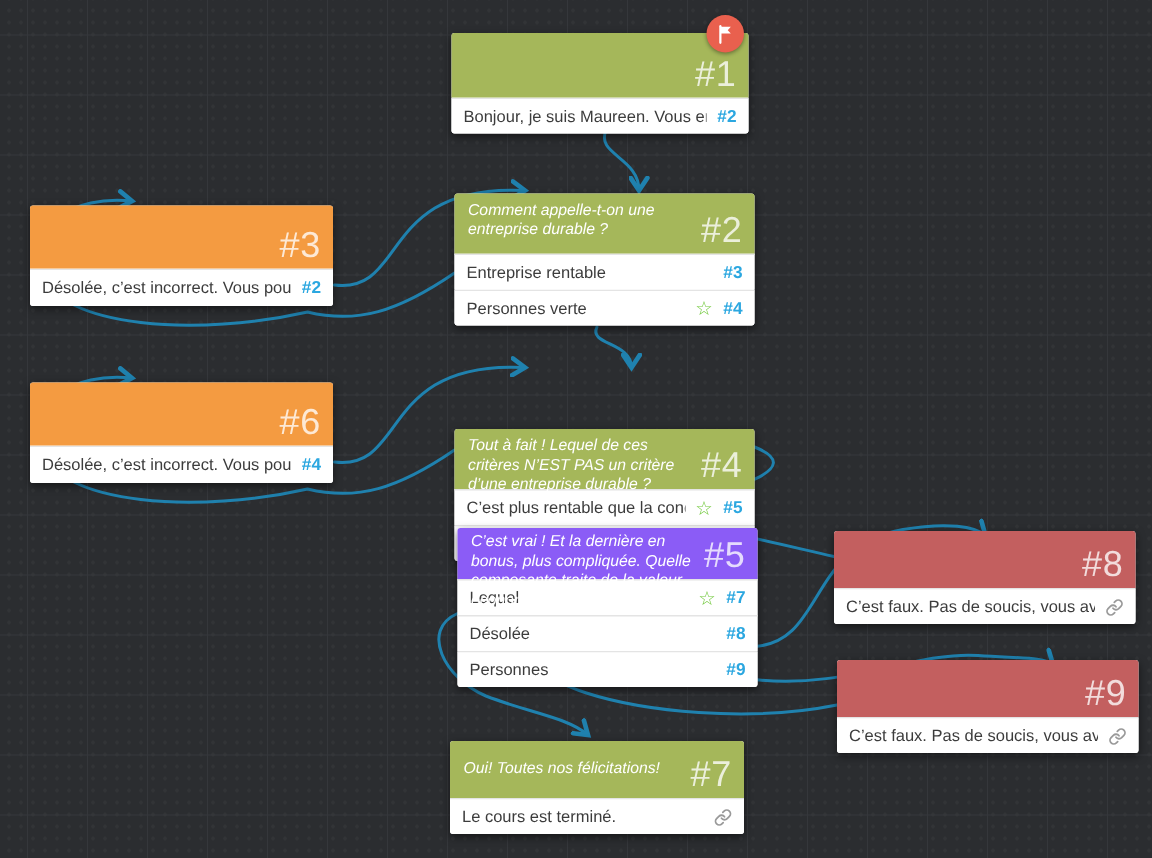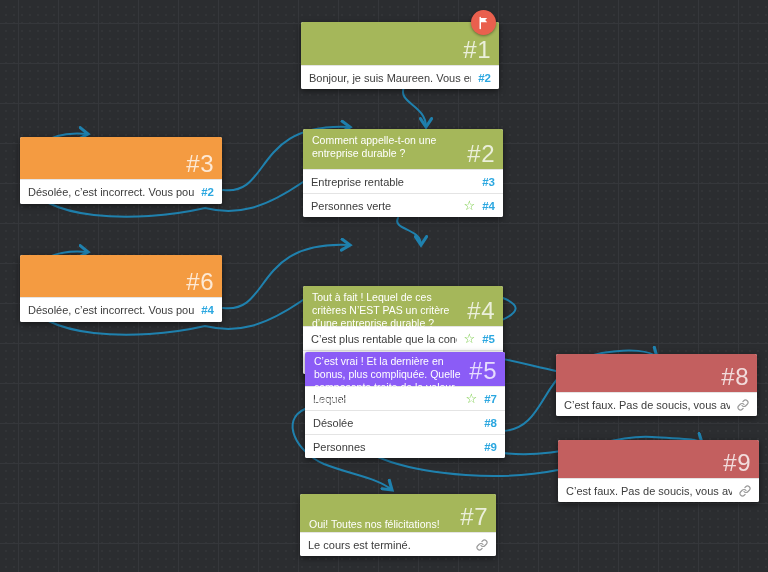--- a/index.html
+++ b/index.html
@@ -13,21 +13,21 @@
     background-size:40px 40px,40px 40px,8px 8px;
     background-position:0 23px,18px 0,2px 3px;
     font-family:"Liberation Sans",sans-serif;
   }
   #connections{position:absolute;left:0;top:0;width:768px;height:572px;}
   .connector{fill:none;stroke:#1f86b5;stroke-width:2;stroke-linecap:round;opacity:.95;}
   .node{position:absolute;background:#fff;border-radius:2px;
         box-shadow:0 2px 6px rgba(0,0,0,.5);}
   .node-header{position:relative;color:#fff;padding:0;border-radius:2px 2px 0 0;box-sizing:border-box;}
   .node-title{display:block;font-size:10.5px;line-height:13px;padding:5px 38px 4px 9px;
-              white-space:normal;overflow:hidden;}
+              white-space:normal;overflow:hidden;font-style:italic;}
   .node-num{position:absolute;right:8px;bottom:3px;font-size:24px;line-height:1;
             font-weight:400;color:rgba(255,255,255,.78);letter-spacing:0.5px;}
   .node-row{display:flex;align-items:center;height:23px;padding:0 8px;
             border-top:1px solid #e4e4e4;background:#fff;font-size:11px;color:#3c3c3c;}
   .node-row:last-child{border-radius:0 0 2px 2px;}
   .row-text{flex:1;white-space:nowrap;overflow:hidden;}
   .row-link{color:#2ba7e0;font-weight:bold;font-size:11.5px;margin-left:7px;}
   .star-icon{color:#72c93d;font-size:13px;line-height:1;margin-left:7px;}
   .chain-icon{margin-left:7px;display:flex;align-items:center;}
   .flag-badge{position:absolute;right:3px;top:-12px;width:25px;height:25px;border-radius:50%;
@@ -172,21 +172,21 @@
         <svg width="12" height="12" viewBox="0 0 24 24" fill="none" stroke="#9a9a9a" stroke-width="2.4" stroke-linecap="round" stroke-linejoin="round">
           <path d="M10 13a5 5 0 0 0 7.54.54l3-3a5 5 0 0 0-7.07-7.07l-1.72 1.71"></path>
           <path d="M14 11a5 5 0 0 0-7.54-.54l-3 3a5 5 0 0 0 7.07 7.07l1.71-1.71"></path>
         </svg>
       </span>
     </div>
   </div>
 
   <div class="node" style="left:300px;top:494px;width:196px;">
     <div class="node-header" style="height: 38px; background: rgb(165, 183, 90);">
-      <span class="node-title" style="padding-top:24px;">Oui! Toutes nos félicitations!</span>
+      <span class="node-title" style="padding-top:12px;">Oui! Toutes nos félicitations!</span>
       <span class="node-num">#7</span>
     </div>
     <div class="node-row">
       <span class="row-text">Le cours est terminé.</span>
       <span class="chain-icon">
         <svg width="12" height="12" viewBox="0 0 24 24" fill="none" stroke="#9a9a9a" stroke-width="2.4" stroke-linecap="round" stroke-linejoin="round">
           <path d="M10 13a5 5 0 0 0 7.54.54l3-3a5 5 0 0 0-7.07-7.07l-1.72 1.71"></path>
           <path d="M14 11a5 5 0 0 0-7.54-.54l-3 3a5 5 0 0 0 7.07 7.07l1.71-1.71"></path>
         </svg>
       </span>

